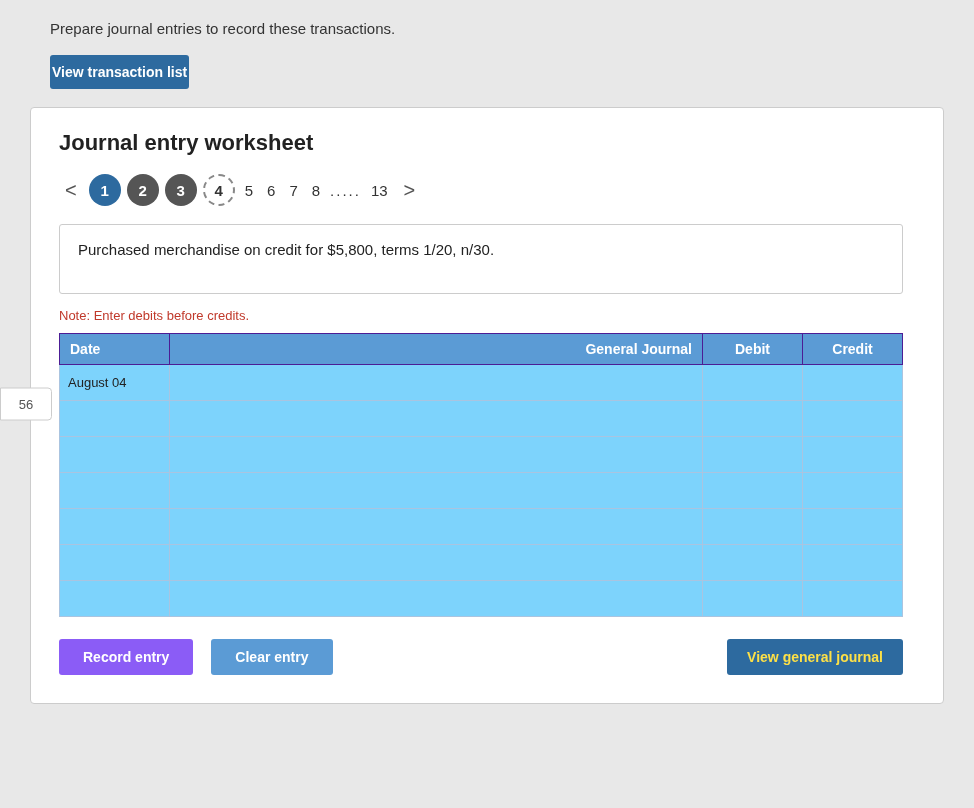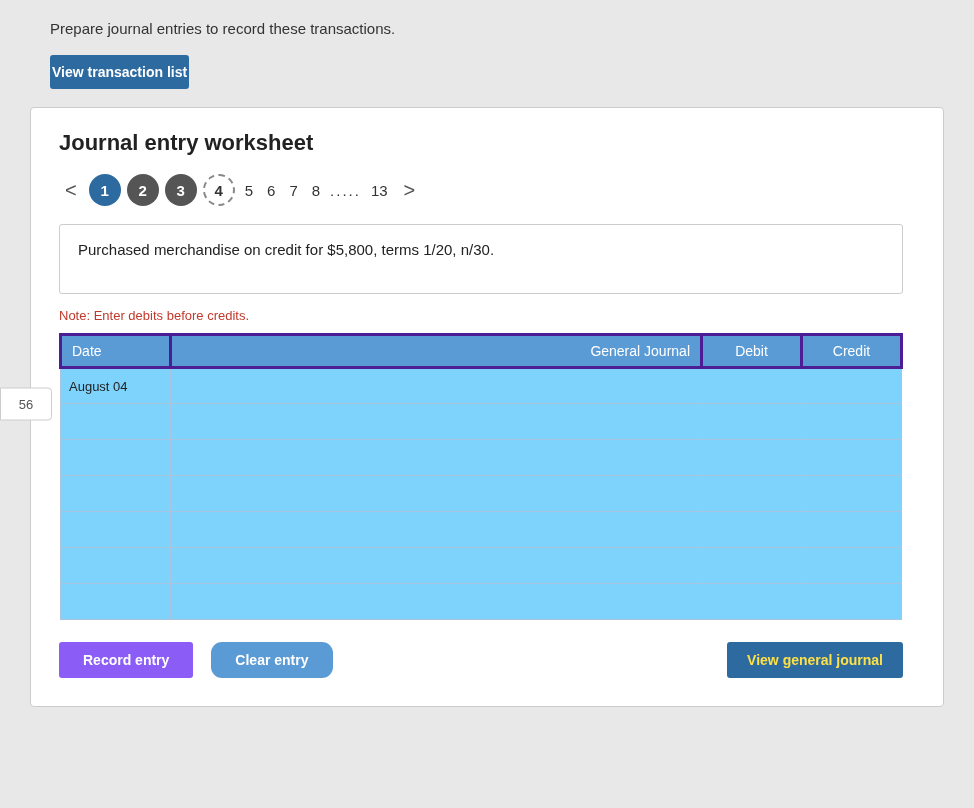--- a/index.html
+++ b/index.html
@@ -108,24 +108,24 @@
     .journal-table {
       width: 100%;
       border-collapse: collapse;
       margin-bottom: 22px;
     }
     .journal-table thead tr {
       background: #5b9bd5;
     }
     .journal-table thead th {
       color: #fff;
-      font-weight: normal;
+      font-weight: bold;
       font-size: 14px;
       padding: 7px 10px;
-      border: 3px solid #4c1d95;
+      border: 1px solid #4c1d95;
       text-align: center;
     }
     .journal-table thead th:first-child {
       text-align: left;
       width: 110px;
     }
     .journal-table thead th:nth-child(2) {
       text-align: right;
     }
     .journal-table thead th:nth-child(3),
@@ -171,21 +171,21 @@
       cursor: pointer;
       margin-right: 18px;
     }
     .btn-clear {
       background: #5b9bd5;
       color: #fff;
       border: none;
       padding: 10px 24px;
       font-size: 14px;
       font-weight: bold;
-      border-radius: 11px;
+      border-radius: 3px;
       cursor: pointer;
       margin-right: auto;
     }
     .btn-view-journal {
       background: #2d6a9f;
       color: #fde047;
       border: none;
       padding: 10px 20px;
       font-size: 14px;
       font-weight: bold;

